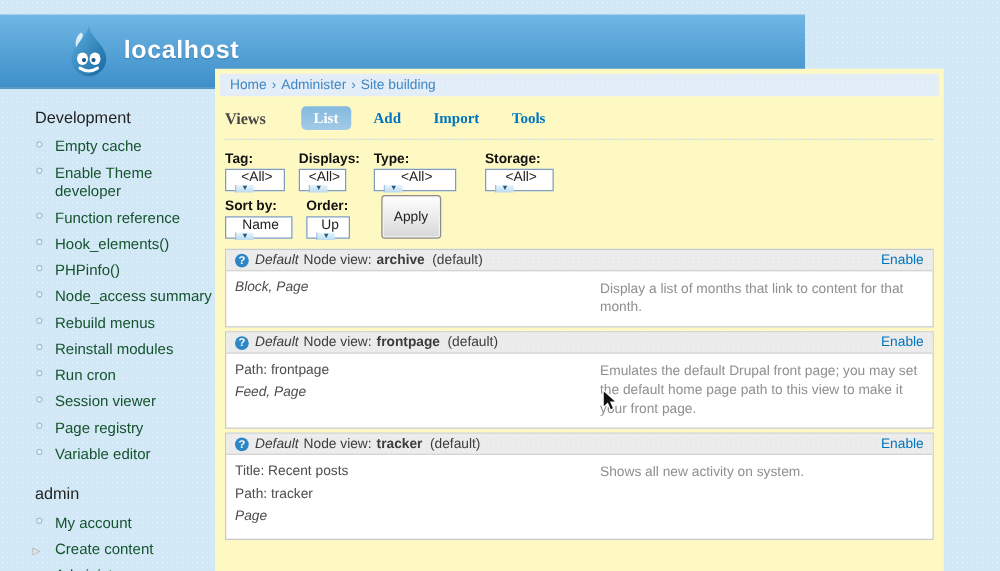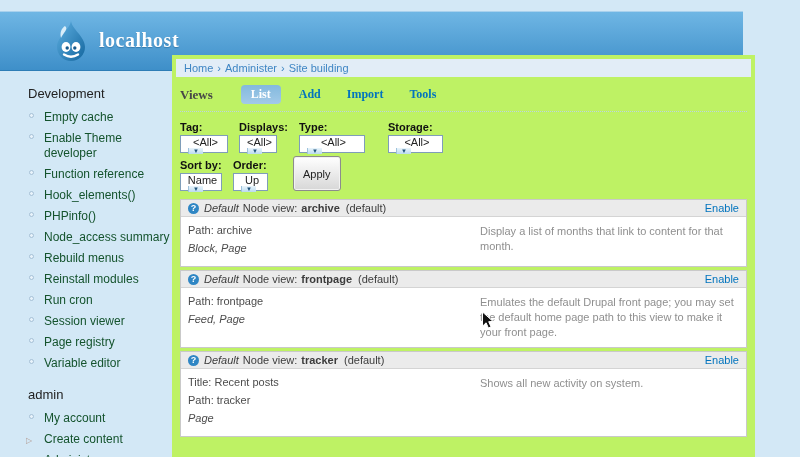--- a/index.html
+++ b/index.html
@@ -8,26 +8,25 @@
     font-family:"Liberation Sans", sans-serif;
     background-color:#d3e8f6;
     background-image:radial-gradient(rgba(255,255,255,.5) 18%, rgba(255,255,255,0) 19%);
     background-size:4px 4px;
     position:relative;
   }
   a { cursor:pointer; }
 
   
   .header {
-    position:absolute; left:0; top:11px; width:743px; height:60px;
+    position:absolute; left:0; top:11px; width:644px; height:60px;
     background:linear-gradient(#6fb6e4,#3e8fc9);
     border-top:1px solid #a9d1ed;
     border-bottom:1px solid #2d7db6;
     z-index:1;
-    font-family:Liberation Serif, serif;
   }
   .logo { position:absolute; left:52px; top:7px; }
   .site-name {
     position:absolute; left:99px; top:17px;
     font-size:20px; font-weight:bold; color:#fff;
     letter-spacing:.5px; text-shadow:0 1px 1px rgba(0,60,100,.35);
     text-decoration:none;
   }
 
   
@@ -35,21 +34,21 @@
   .side-title { font-size:13px; font-weight:normal; color:#222; margin-bottom:9px; }
   .side-list { list-style:none; margin-bottom:16px; }
   .side-list li { position:relative; padding-left:16px; margin-bottom:6px; font-size:12px; line-height:15px; }
   .b-ring { position:absolute; left:1px; top:3px; width:5px; height:5px; border:1px solid #a5c0d6; border-radius:50%; background:#e8f3fb; }
   .b-tri { position:absolute; left:-2px; top:1px; font-size:8px; color:#b49e96; }
   .slink { color:#14532d; text-decoration:none; }
 
   
   .panel {
     position:absolute; left:172px; top:55px; width:583px; height:402px;
-    background:#bef264; padding:4px; z-index:2;
+    background:#fef9c3; padding:4px; z-index:2;
   }
   .crumbbar {
     height:18px; display:flex; align-items:center; padding:0 8px;
     background-color:#e2edf7;
     background-image:radial-gradient(rgba(255,255,255,.55) 18%, rgba(255,255,255,0) 19%);
     background-size:4px 4px;
     font-size:11px;
   }
   .crumb { color:#3f86c4; text-decoration:none; }
   .crumb-sep { color:#3f86c4; margin:0 4px; }
@@ -212,21 +211,21 @@
         <span class="flabel">Storage:</span>
         <div class="sel" style="width:55px">
           <span>&lt;All&gt;</span>
           <span class="arr">▼</span>
         </div>
       </div>
     </div>
     <div class="frow">
       <div class="fgroup">
         <span class="flabel">Sort by:</span>
-        <div class="sel" style="width:42px">
+        <div class="sel" style="width:54px">
           <span>Name</span>
           <span class="arr">▼</span>
         </div>
       </div>
       <div class="fgroup">
         <span class="flabel">Order:</span>
         <div class="sel" style="width:35px">
           <span>Up</span>
           <span class="arr">▼</span>
         </div>
@@ -243,21 +242,20 @@
           <span class="qicon">?</span>
           <em class="vr-default">Default</em>
           <span class="vr-type">Node view:</span>
           <strong class="vr-name">archive</strong>
           <span>(default)</span>
         </div>
         <a class="enable-link">Enable</a>
       </div>
       <div class="vr-body">
         <div class="vb-left">
-          <div>Path: archive</div>
           <div class="vb-displays">Block, Page</div>
         </div>
         <div class="vb-right">Display a list of months that link to content for that month.</div>
       </div>
     </div>
 
     <div class="view-row">
       <div class="vr-head">
         <div class="vr-left">
           <span class="qicon">?</span>

